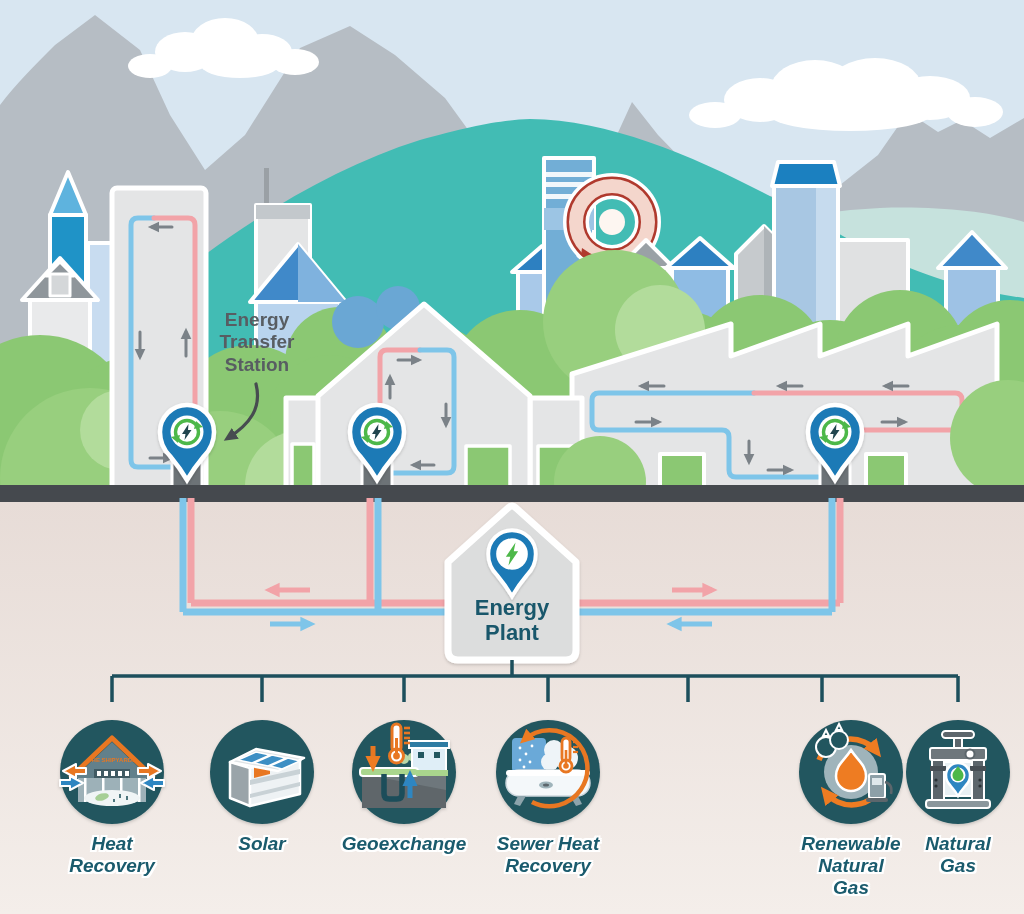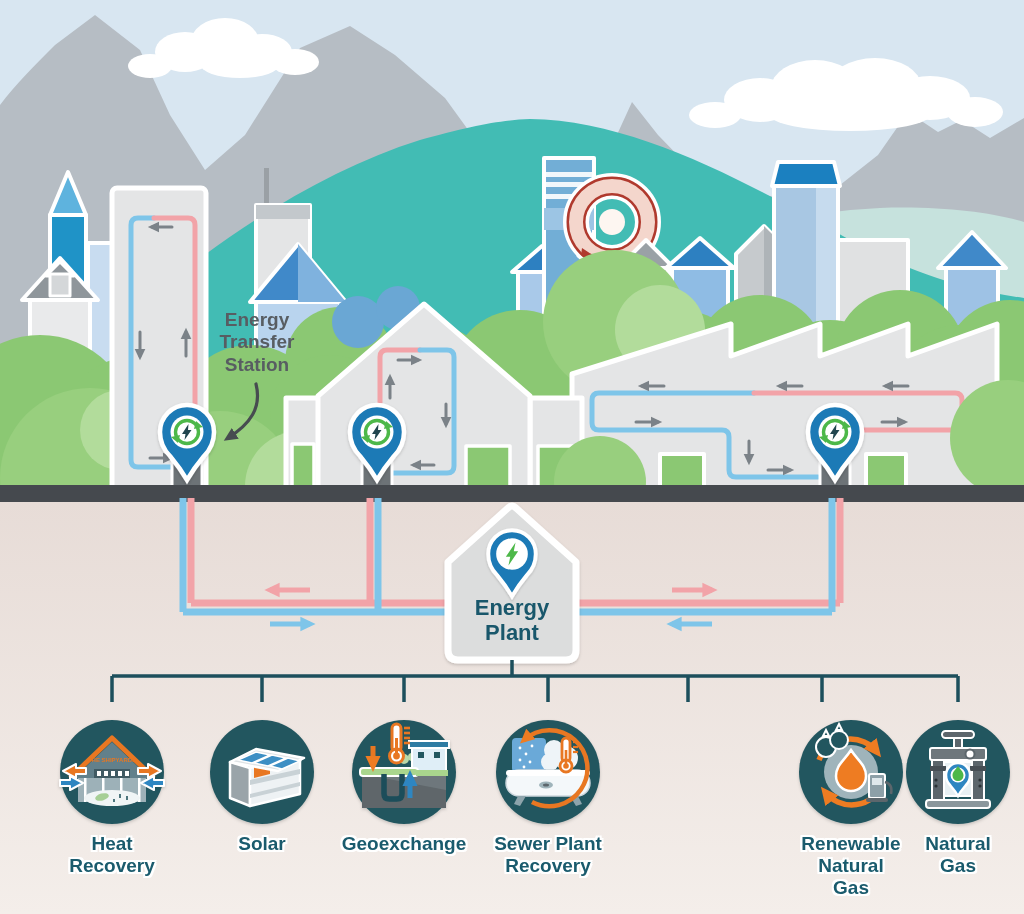--- a/index.html
+++ b/index.html
@@ -10,21 +10,21 @@
   #ets-label{left:203px;top:309px;width:108px;font-size:19px;line-height:1.18;
              color:#585d62;font-weight:600;}
   #plant-label{left:448px;top:596px;width:128px;font-size:22px;line-height:1.12;
                color:#19576b;font-weight:700;}
   .source-item{position:absolute;top:712px;width:150px;display:flex;
                flex-direction:column;align-items:center;}
   .source-item svg{display:block;}
   .source-label{margin-top:5px;font-size:19px;line-height:1.15;font-weight:700;
      color:#1a5b6d;text-align:center;white-space:pre-line;
      text-shadow:-2px -2px 0 #fff,2px -2px 0 #fff,-2px 2px 0 #fff,2px 2px 0 #fff,
-                 0 -2px 0 #fff,0 2px 0 #fff,-2px 0 0 #fff,2px 0 0 #fff;}
+                 0 -2px 0 #fff,0 2px 0 #fff,-2px 0 0 #fff,2px 0 0 #fff;font-style:italic;}
 </style>
 </head>
 <body>
 
 <div id="stage">
 
 <svg id="scene" width="1024" height="914" viewBox="0 0 1024 914">
   <defs>
     <linearGradient id="ug-grad" x1="0" y1="0" x2="0" y2="1">
       <stop offset="0" stop-color="#e7dcd7"></stop>
@@ -407,21 +407,21 @@
     <circle cx="76" cy="54" r="6" fill="#fff" stroke="#e87722" stroke-width="2.8"></circle>
     <circle cx="76" cy="54" r="2.8" fill="#e87722"></circle>
         <rect x="74.7" y="38" width="2.6" height="14" fill="#e87722"></rect>
     <g stroke="#e87722" stroke-width="2.2">
           <line x1="83" y1="30" x2="88" y2="30"></line>
           <line x1="83" y1="35" x2="88" y2="35"></line>
           <line x1="83" y1="40" x2="88" y2="40"></line>
         </g>
     <path d="M42,90 A38,38 0 1 0 34,28" fill="none" stroke="#e87722" stroke-width="4.5" marker-end="url(#ah-orange)"></path>
   </svg>
-  <div class="source-label">Sewer Plant
+  <div class="source-label">Sewer Heat
 Recovery</div>
 </div>
 
 
 <div class="source-item" style="left:776px">
   <svg width="116" height="116" viewBox="0 0 116 116" filter="url(#ds)">
     <circle cx="58" cy="60" r="52" fill="#24565f"></circle>
     <circle cx="58" cy="60" r="27" fill="#9fb4bb"></circle>
     <path d="M26,48 A34,34 0 0 1 84,40" fill="none" stroke="#ee7c23" stroke-width="5.5" marker-end="url(#ah-orange)"></path>
     <path d="M90,72 A34,34 0 0 1 32,80" fill="none" stroke="#ee7c23" stroke-width="5.5" marker-end="url(#ah-orange)"></path>

